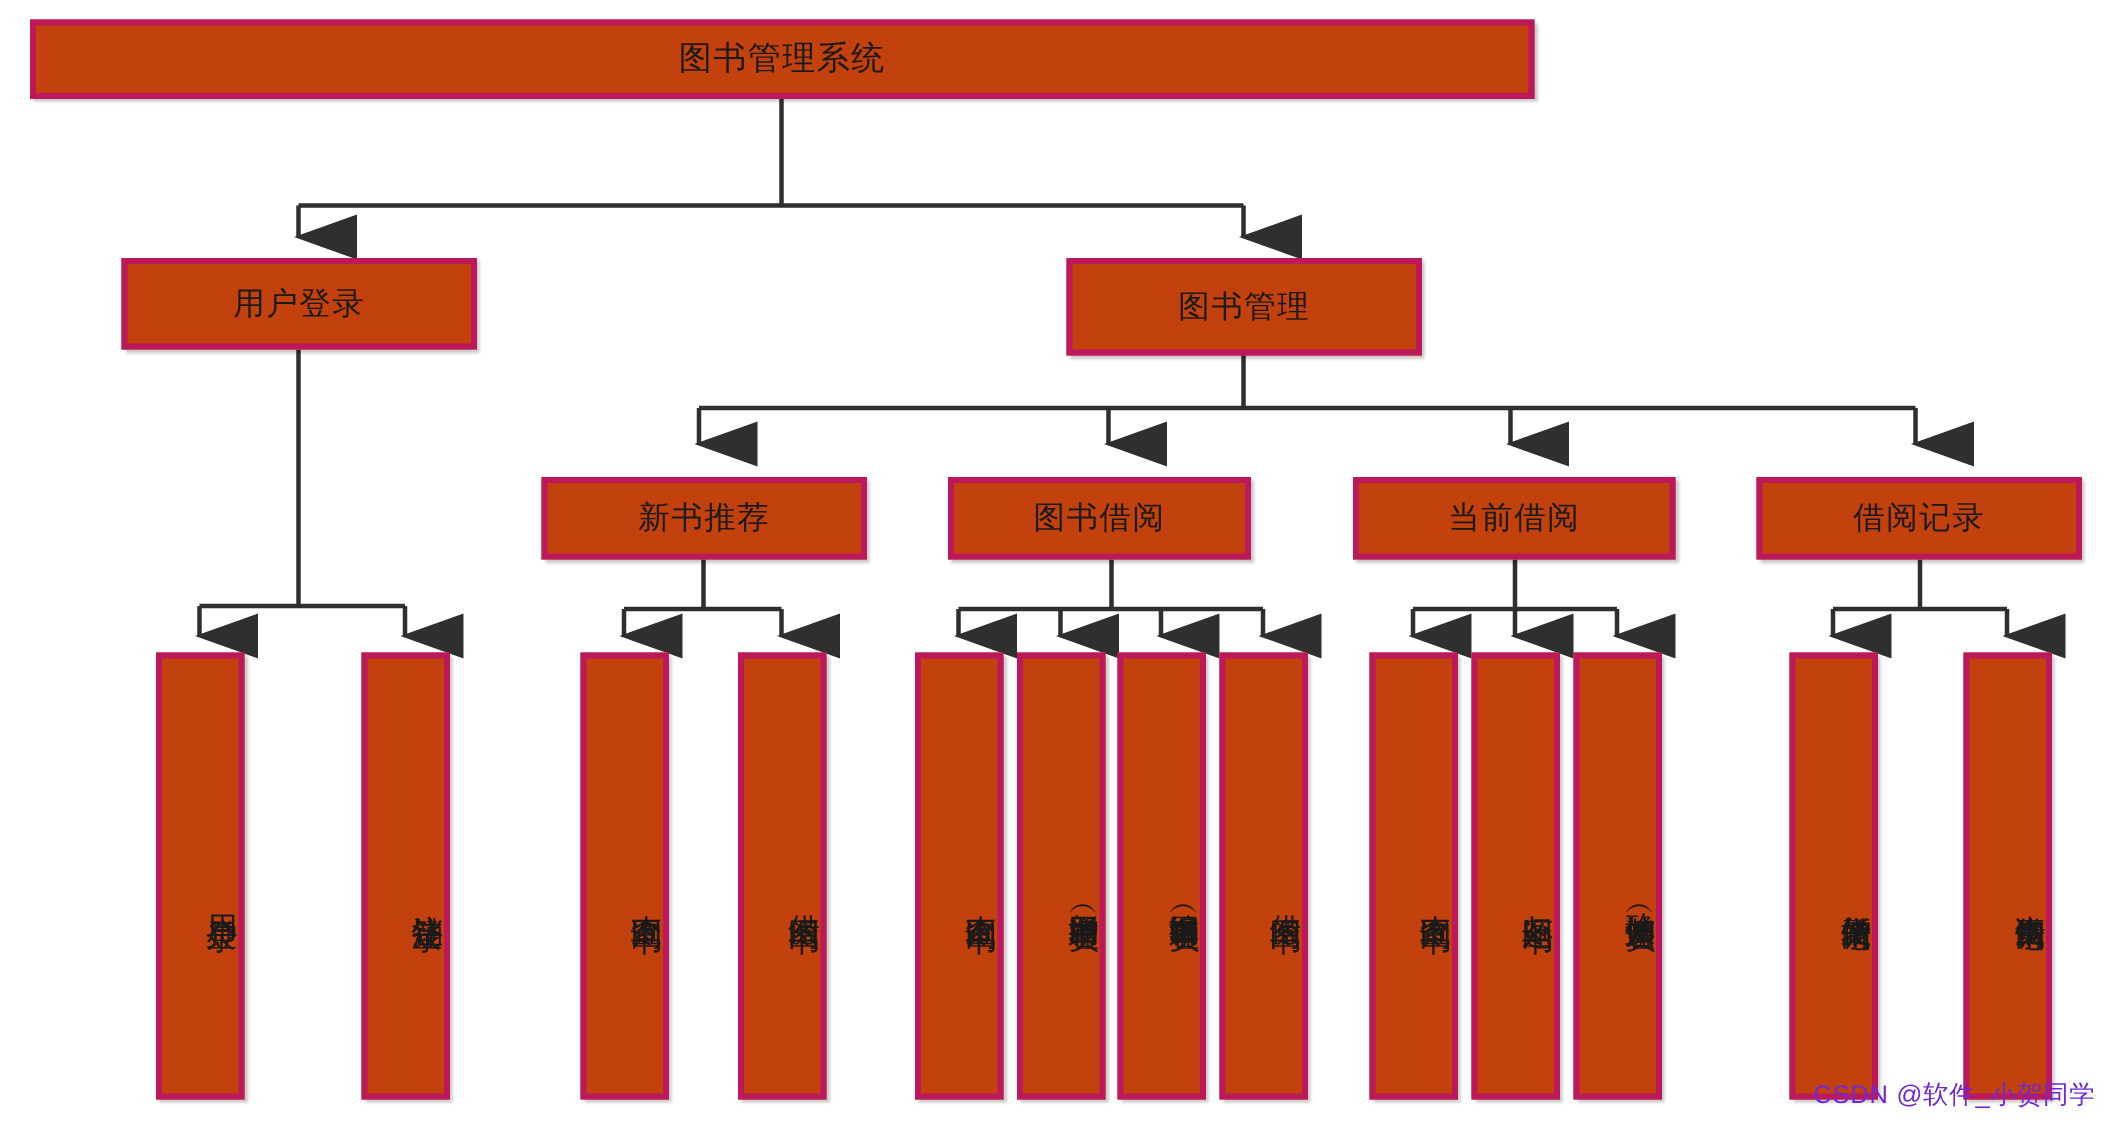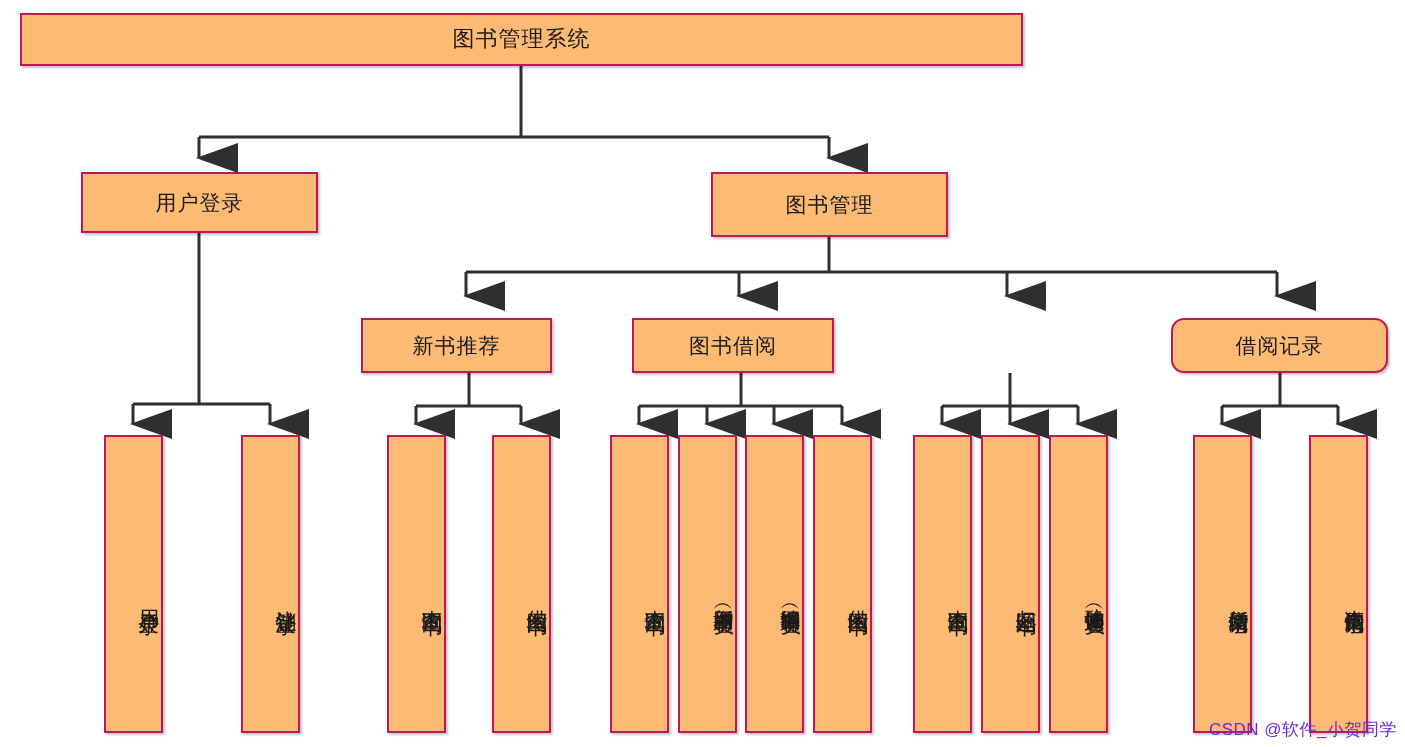--- a/index.html
+++ b/index.html
@@ -20,22 +20,22 @@
   #wires {
     position: absolute;
     left: 0; top: 0;
     width: 1405px;
     height: 747px;
     pointer-events: none;
   }
   .node {
     position: absolute;
     box-sizing: border-box;
-    background: #fdba74;
-    border: 2px solid #be185d;
+    background: #c2410c;
+    border: 4px solid #be185d;
     box-shadow: 2px 2px 2px rgba(0,0,0,0.22);
     display: flex;
     align-items: center;
     justify-content: center;
     color: #1a1a1a;
   }
   .node.horiz {
     font-size: 21px;
     line-height: 1.1;
     letter-spacing: 1px;
@@ -126,27 +126,30 @@
     <span>图书管理系统</span>
   </div>
 
   <div class="node horiz" style="left:81px; top:172px; width:237px; height:61px;">
     <span>用户登录</span>
   </div>
   <div class="node horiz" style="left:711px; top:172px; width:237px; height:65px;">
     <span>图书管理</span>
   </div>
 
-  <div class="node horiz" style="left:361px; top:318px; width:191px; height:55px;">
+  <div class="node horiz" style="left:361px; top:318px; width:217px; height:55px;">
     <span>新书推荐</span>
   </div>
   <div class="node horiz" style="left:632px; top:318px; width:202px; height:55px;">
     <span>图书借阅</span>
   </div>
-  <div class="node horiz" style="left:1171px; top:318px; width:217px; height:55px;border-radius:13px;">
+  <div class="node horiz" style="left:902px; top:318px; width:215px; height:55px;">
+    <span>当前借阅</span>
+  </div>
+  <div class="node horiz" style="left:1171px; top:318px; width:217px; height:55px;">
     <span>借阅记录</span>
   </div>
 
   <div class="node vert" style="left:104px; top:435px; width:59px; height:298px;">
     <span>用户登录</span>
   </div>
   <div class="node vert" style="left:241px; top:435px; width:59px; height:298px;">
     <span>注销登录</span>
   </div>
 

